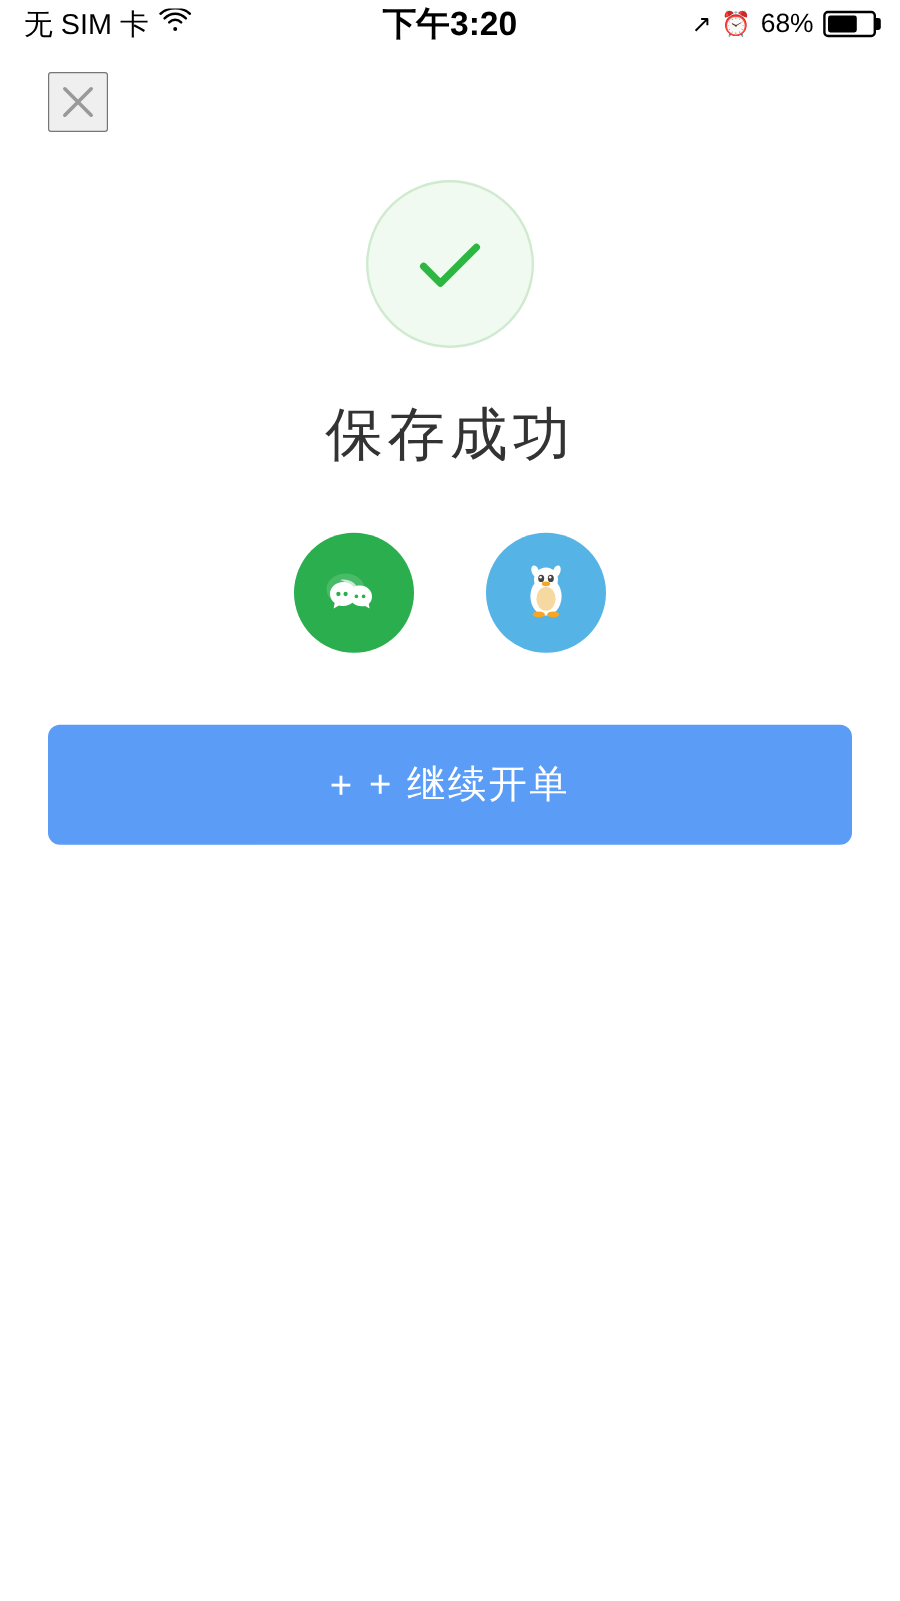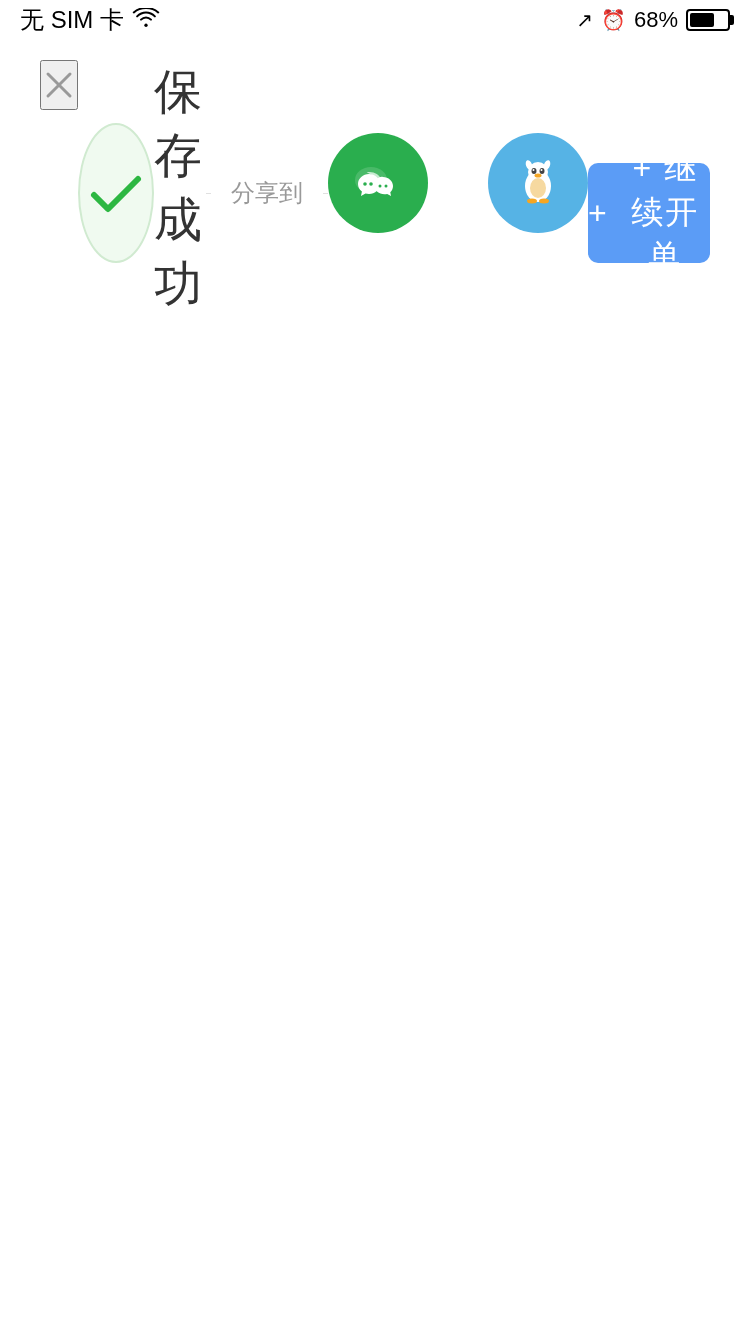--- a/index.html
+++ b/index.html
@@ -90,21 +90,21 @@
       height: 100%;
       background: #000;
       border-radius: 2px;
     }
 
     
     .main-content {
       width: 100%;
       padding: 20px 40px 40px;
       display: flex;
-      flex-direction: row;
+      flex-direction: column;
       align-items: center;
     }
 
     
     .close-btn {
       align-self: flex-start;
       width: 50px;
       height: 50px;
       display: flex;
       align-items: center;
@@ -245,20 +245,21 @@
 
     <span>
       <svg viewBox="0 0 24 18" fill="none" xmlns="http://www.w3.org/2000/svg" width="28" height="20">
         <path d="M12 14a1.5 1.5 0 1 1 0 3 1.5 1.5 0 0 1 0-3z" fill="#000"></path>
         <path d="M7.5 10.5C8.8 9.2 10.3 8.5 12 8.5s3.2.7 4.5 2" stroke="#000" stroke-width="1.8" fill="none" stroke-linecap="round"></path>
         <path d="M4 7.5C6.1 5.4 8.9 4 12 4s5.9 1.4 8 3.5" stroke="#000" stroke-width="1.8" fill="none" stroke-linecap="round"></path>
         <path d="M1 4C3.8 1.5 7.7 0 12 0s8.2 1.5 11 4" stroke="#000" stroke-width="1.8" fill="none" stroke-linecap="round"></path>
       </svg>
     </span>
   </div>
+  <div class="status-center">下午3:20</div>
   <div class="status-right">
 
     <span style="font-size:20px;">↗</span>
 
     <span style="font-size:20px;">⏰</span>
     <span style="font-size:22px;">68%</span>
     <div class="battery-container">
       <div class="battery-icon">
         <div class="battery-fill"></div>
       </div>
@@ -278,25 +279,20 @@
   <div class="success-icon-container">
     <div class="success-check">
       <svg width="72" height="72" viewBox="0 0 72 72" fill="none" xmlns="http://www.w3.org/2000/svg">
         <path d="M14 38L28 52L58 22" stroke="#2db742" stroke-width="6" stroke-linecap="round" stroke-linejoin="round"></path>
       </svg>
     </div>
   </div>
 
   <div class="success-title">保存成功</div>
 
-  <div class="share-divider">
-    <div class="divider-line"></div>
-    <span class="divider-label">分享到</span>
-    <div class="divider-line"></div>
-  </div>
 
   <div class="share-row">
 
     <div class="share-item">
       <div class="share-icon-circle wechat">
 
         <svg width="58" height="58" viewBox="0 0 58 58" fill="none" xmlns="http://www.w3.org/2000/svg">
           <ellipse cx="22" cy="26" rx="16" ry="13" fill="white" opacity="0.15"></ellipse>
           <path d="M20 20C14 20 9 24.5 9 30c0 3 1.5 5.6 3.9 7.5L12 42l4.5-2.5c1.1.3 2.3.5 3.5.5 6 0 11-4.5 11-10s-5-10-11-10z" fill="white"></path>
           <circle cx="16" cy="30" r="1.8" fill="#2aae4e"></circle>

